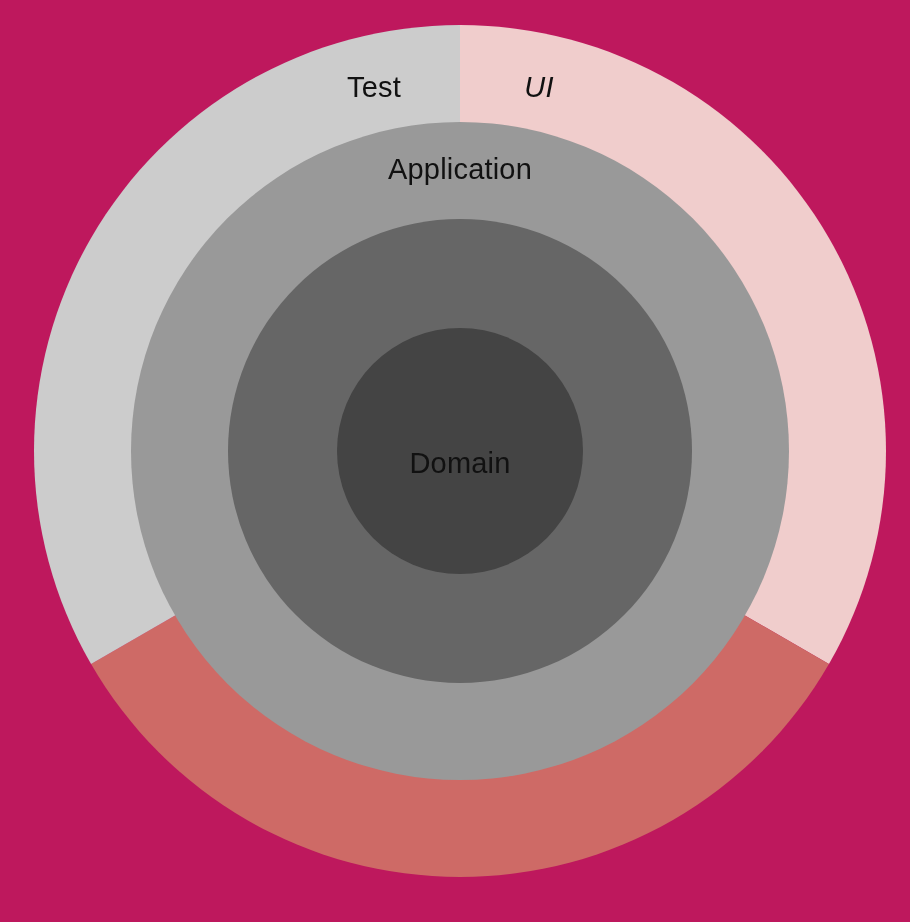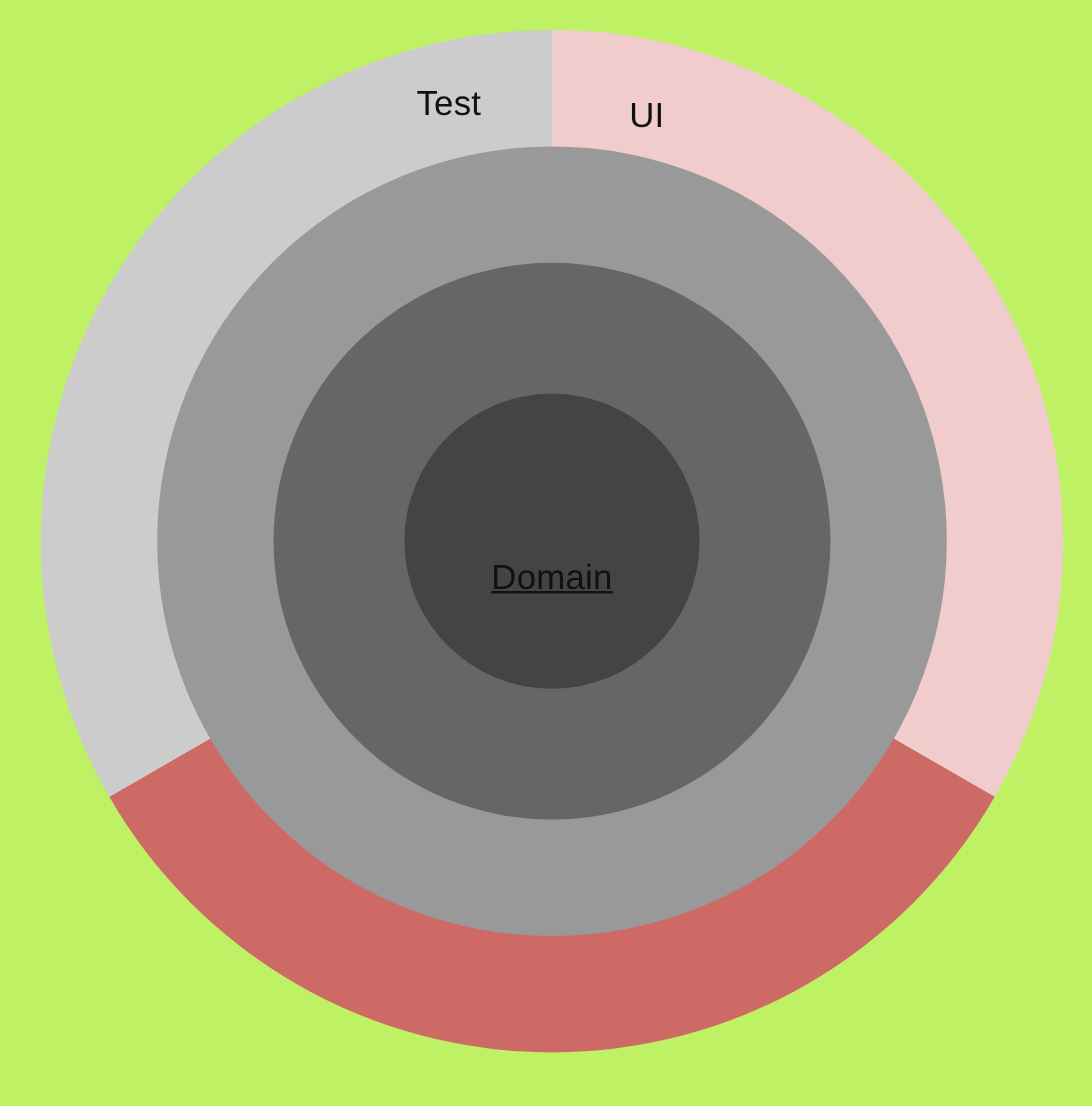--- a/index.html
+++ b/index.html
@@ -4,21 +4,21 @@
 <style>
   html, body {
     margin: 0;
     padding: 0;
     background: #ffffff;
   }
   .canvas {
     position: relative;
     width: 910px;
     height: 922px;
-    background: #bef264;
+    background: #be185d;
     overflow: hidden;
     font-family: "Liberation Sans", "DejaVu Sans", sans-serif;
   }
   .diagram-svg {
     position: absolute;
     left: 0;
     top: 0;
     display: block;
   }
   .layer-label {
@@ -26,42 +26,43 @@
     transform: translate(-50%, -50%);
     white-space: nowrap;
     font-size: 29px;
     font-weight: 400;
     color: #111111;
     letter-spacing: 0.2px;
     line-height: 1;
     pointer-events: none;
   }
   .lbl-test           { left: 374px; top: 87px; }
-  .lbl-ui             { left: 539px; top: 97px; }
+  .lbl-ui             { left: 539px; top: 87px; font-style: italic; }
   .lbl-application    { left: 460px; top: 169px; }
   .lbl-domainservices { left: 460px; top: 307px; }
-  .lbl-domain         { left: 460px; top: 482px; text-decoration: underline; }
+  .lbl-domain         { left: 460px; top: 463px; }
   .lbl-infrastructure { left: 460px; top: 823px; }
 </style>
 </head>
 <body>
 
 <div class="canvas">
 
   <svg class="diagram-svg" width="910" height="922" viewBox="0 0 910 922" xmlns="http://www.w3.org/2000/svg">
       <path d="M 460 451 L 460 25 A 426 426 0 0 1 828.9268220121709 663.9999999999999 Z" fill="#f0cdcc"></path>
       <path d="M 460 451 L 828.9268220121709 663.9999999999999 A 426 426 0 0 1 91.07317798782924 664.0000000000002 Z" fill="#ce6a66"></path>
       <path d="M 460 451 L 91.07317798782924 664.0000000000002 A 426 426 0 0 1 459.9999999999999 25 Z" fill="#cccccc"></path>
       <circle cx="460" cy="451" r="329" fill="#999999"></circle>
       <circle cx="460" cy="451" r="232" fill="#666666"></circle>
       <circle cx="460" cy="451" r="123" fill="#444444"></circle>
     </svg>
 
   <div class="layer-label lbl-test">Test</div>
 
   <div class="layer-label lbl-ui">UI</div>
 
+  <div class="layer-label lbl-application">Application</div>
 
 
   <div class="layer-label lbl-domain">Domain</div>
 
 
 </div>
 
 </body></html>

